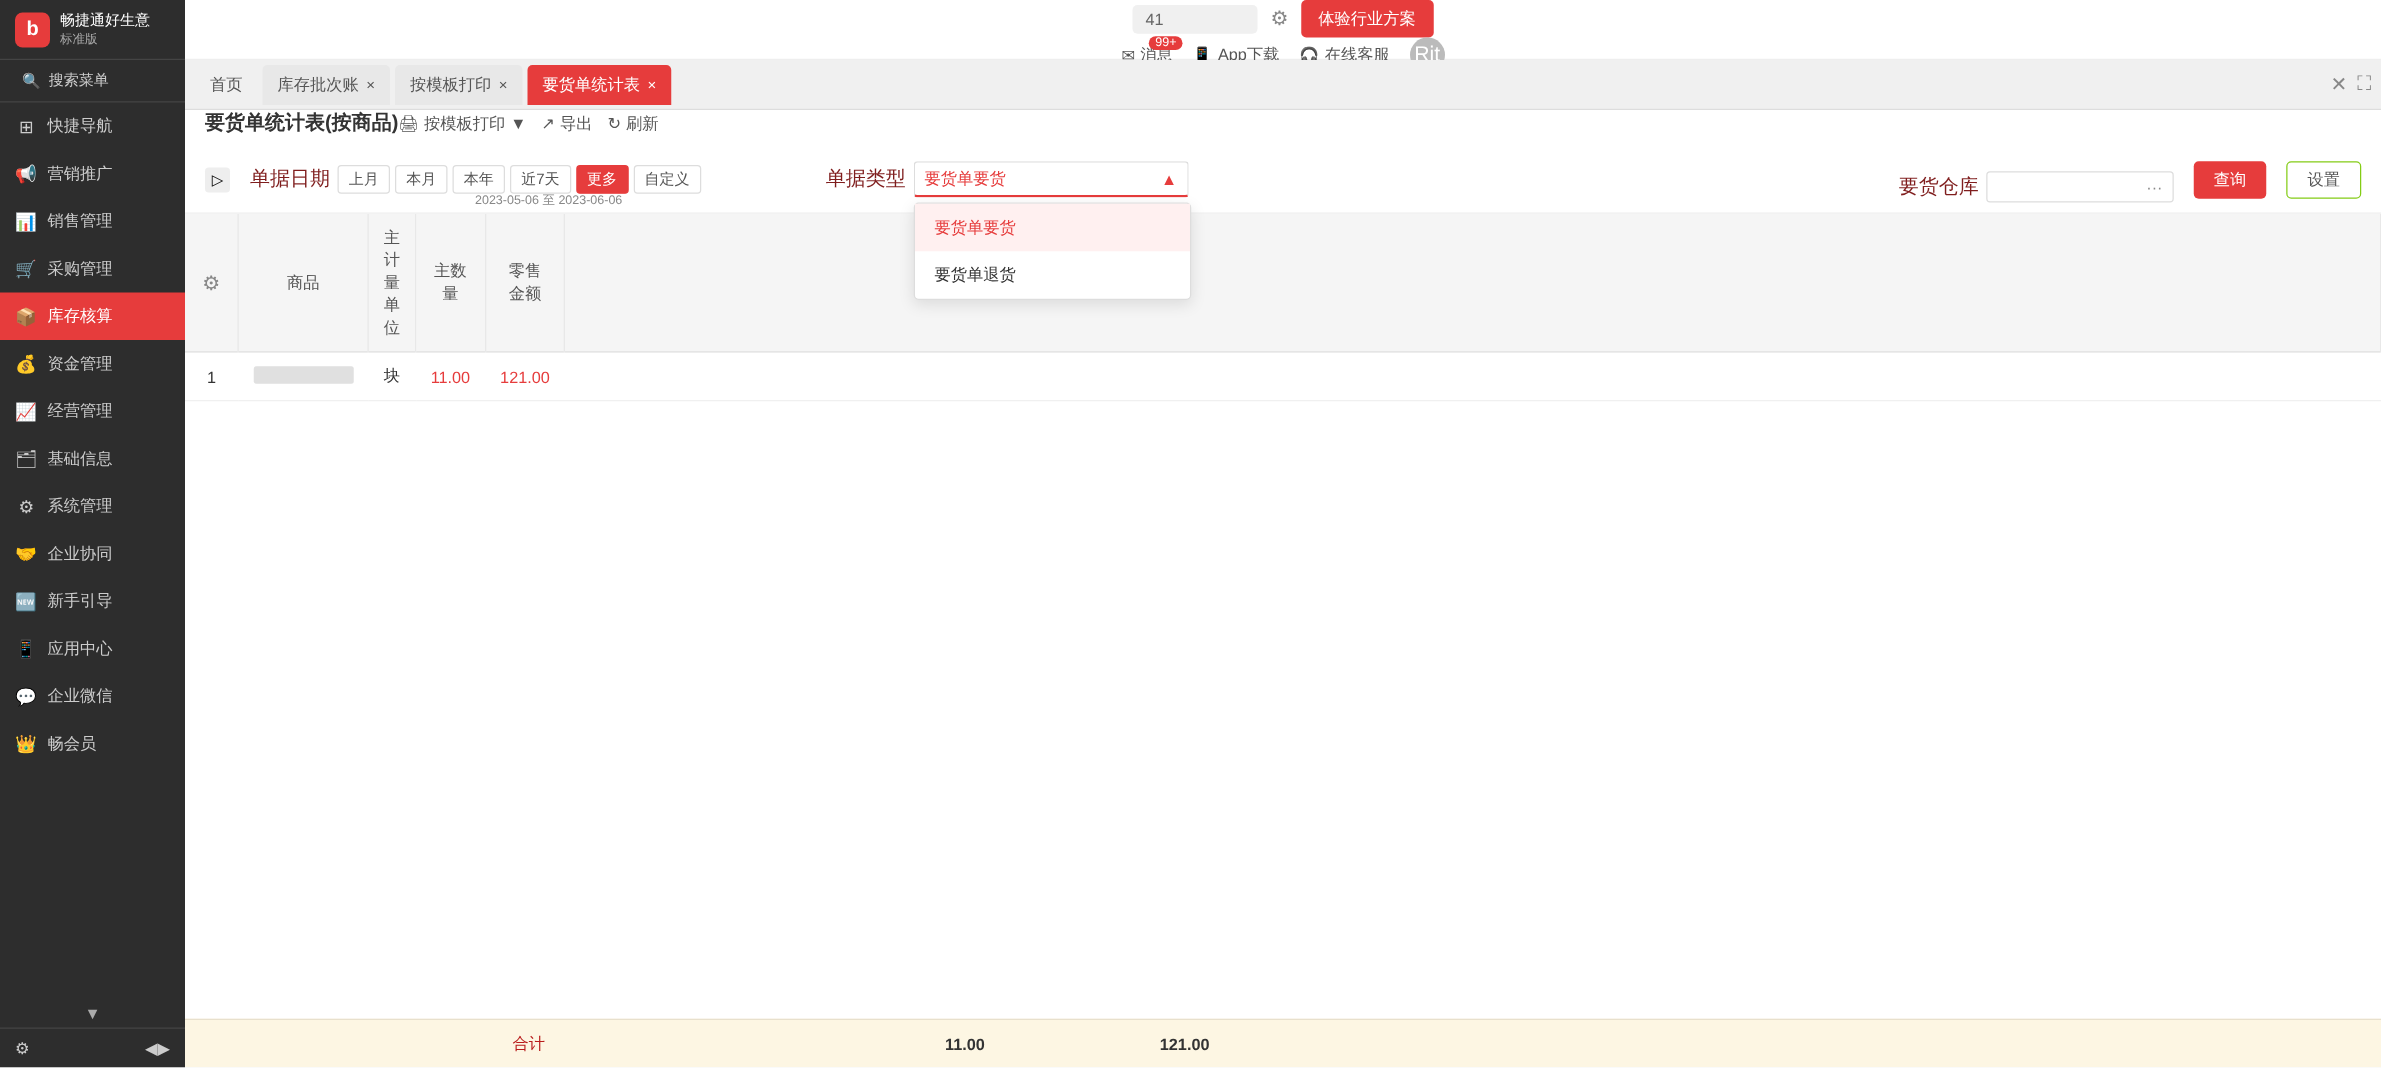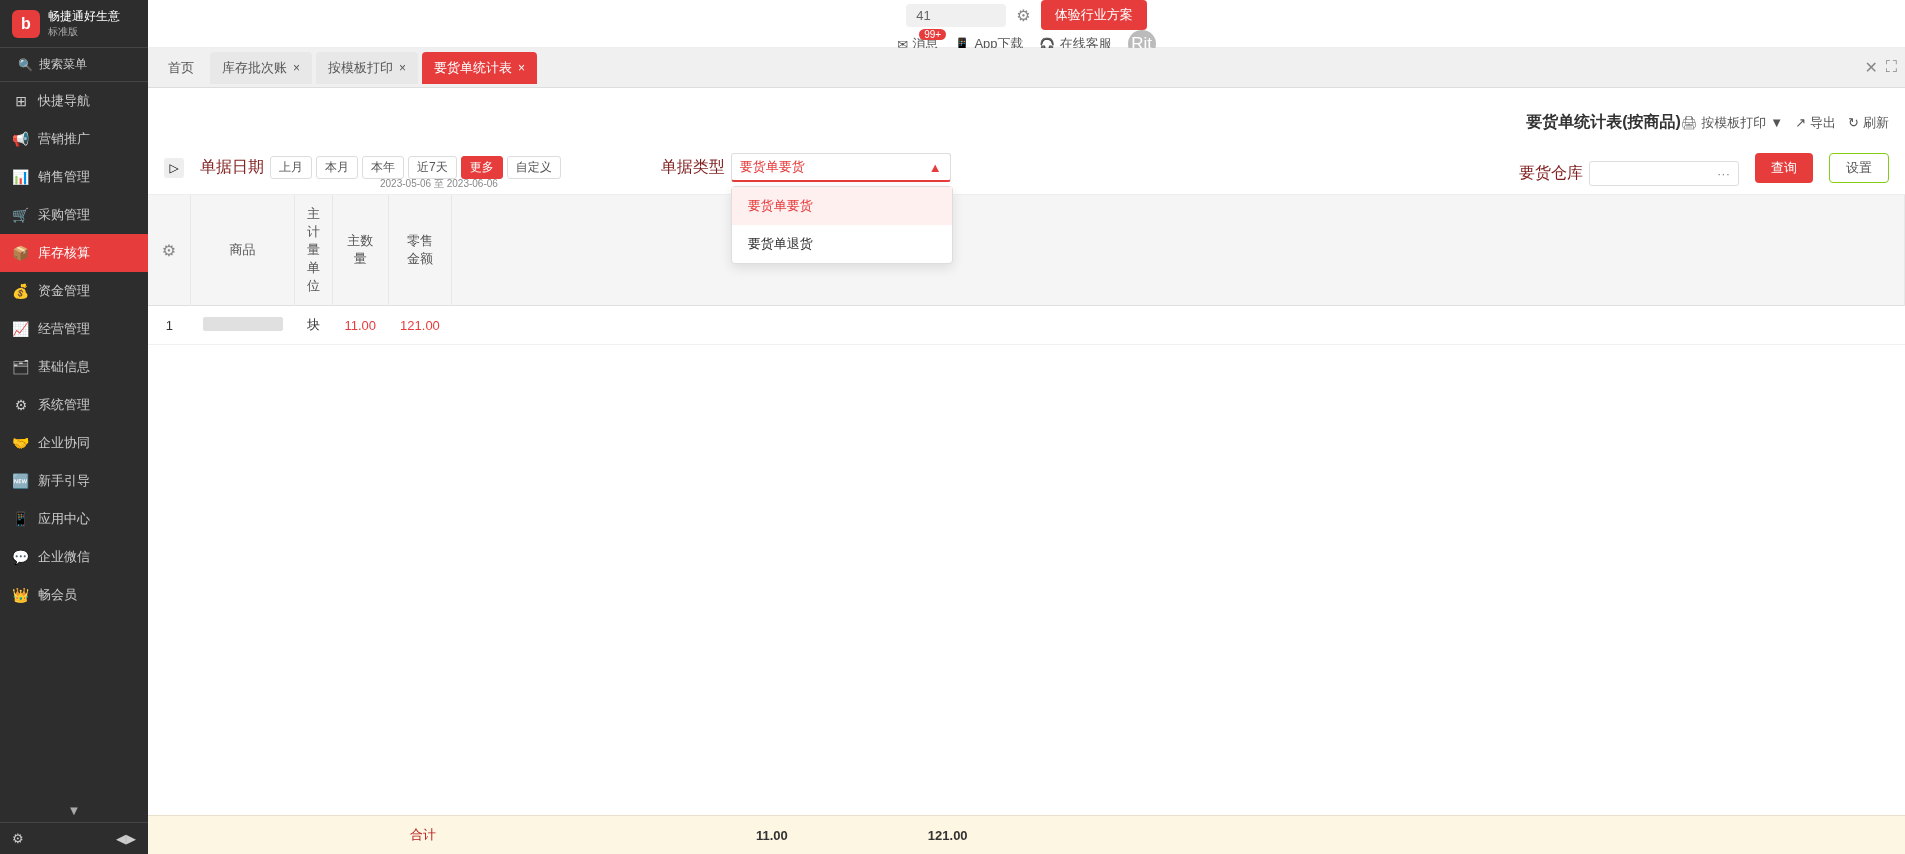--- a/index.html
+++ b/index.html
@@ -184,22 +184,22 @@
       background: #fff;
       overflow: hidden;
       display: flex;
       flex-direction: column;
     }
 
     
     .page-header {
       display: flex;
       align-items: center;
-      justify-content: flex-end;
-      padding: 24px 16px 8px;
+      justify-content: flex-start;
+      padding: 0 16px 8px;
       background: #fff;
     }
     .page-title { font-size: 16px; font-weight: bold; color: #333; }
     .page-actions { display: flex; align-items: center; gap: 12px; }
     .action-btn {
       display: flex;
       align-items: center;
       gap: 4px;
       font-size: 13px;
       color: #555;

